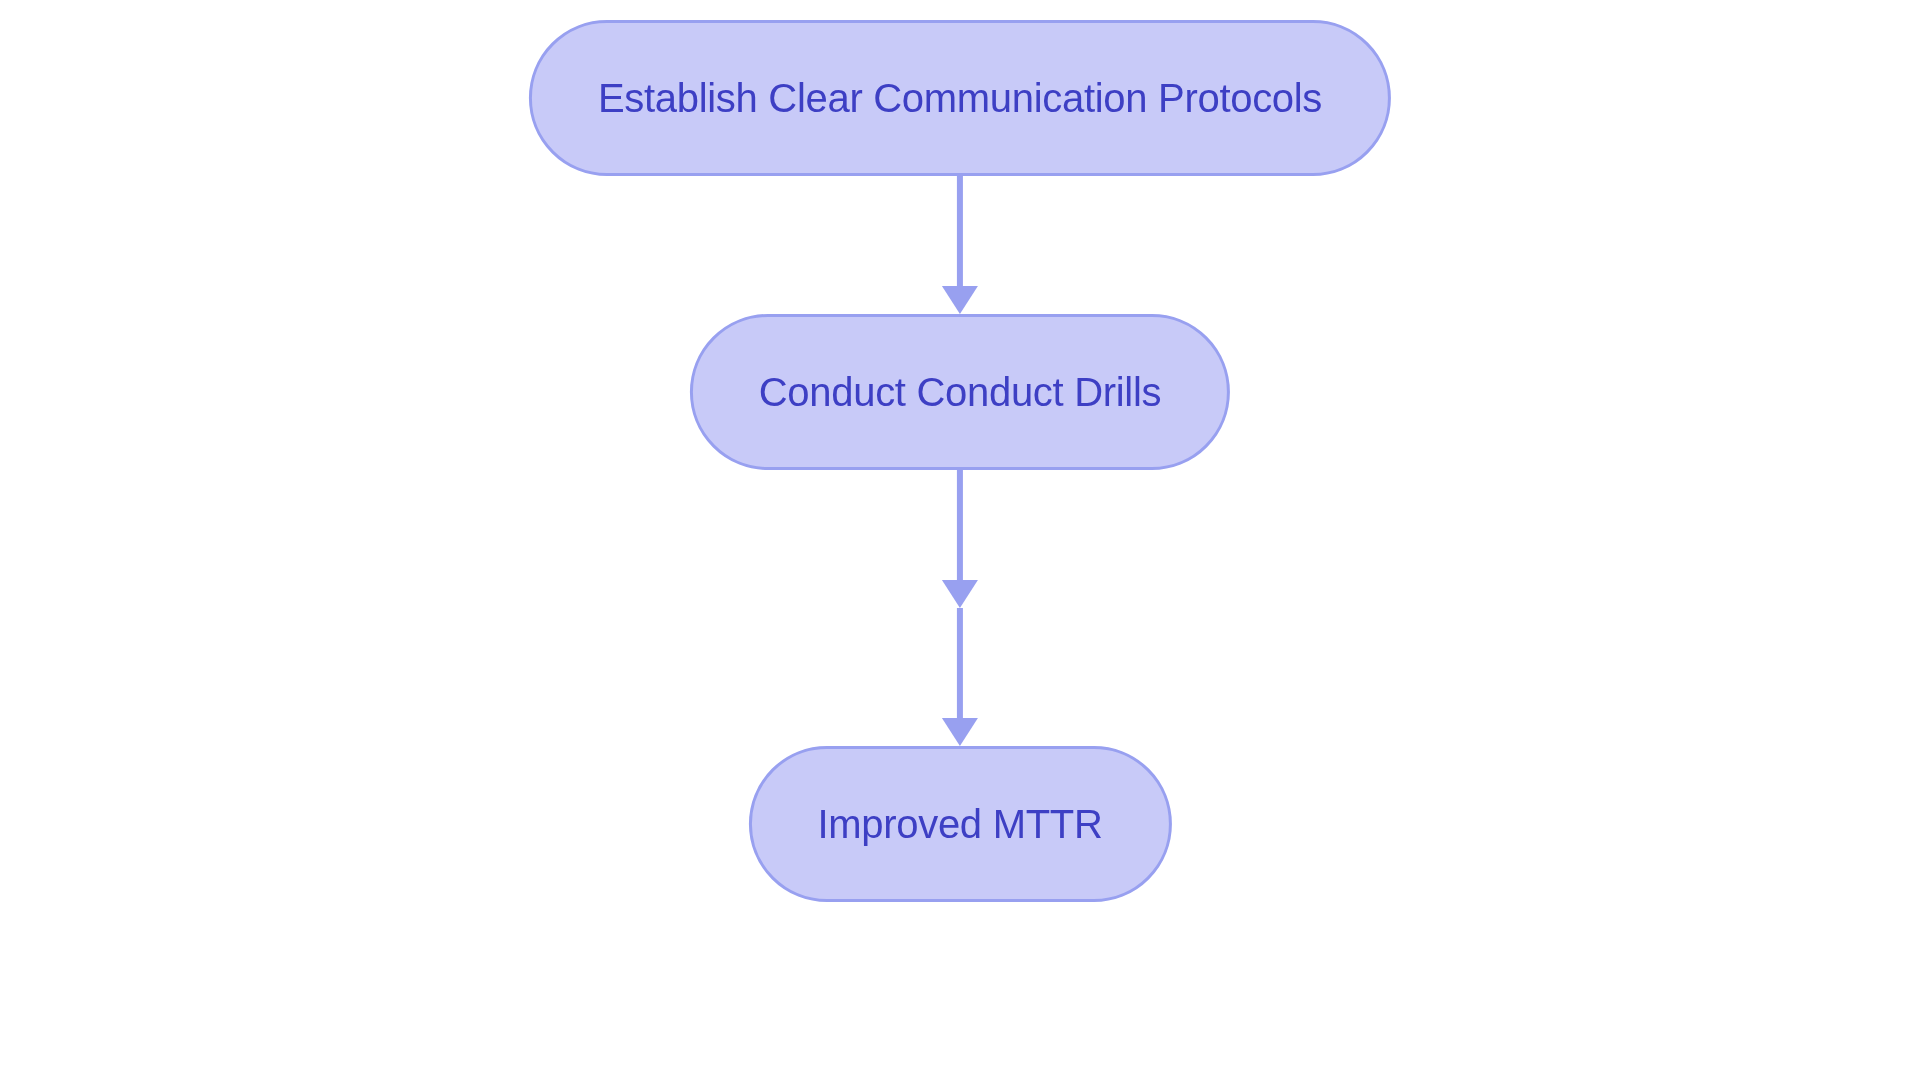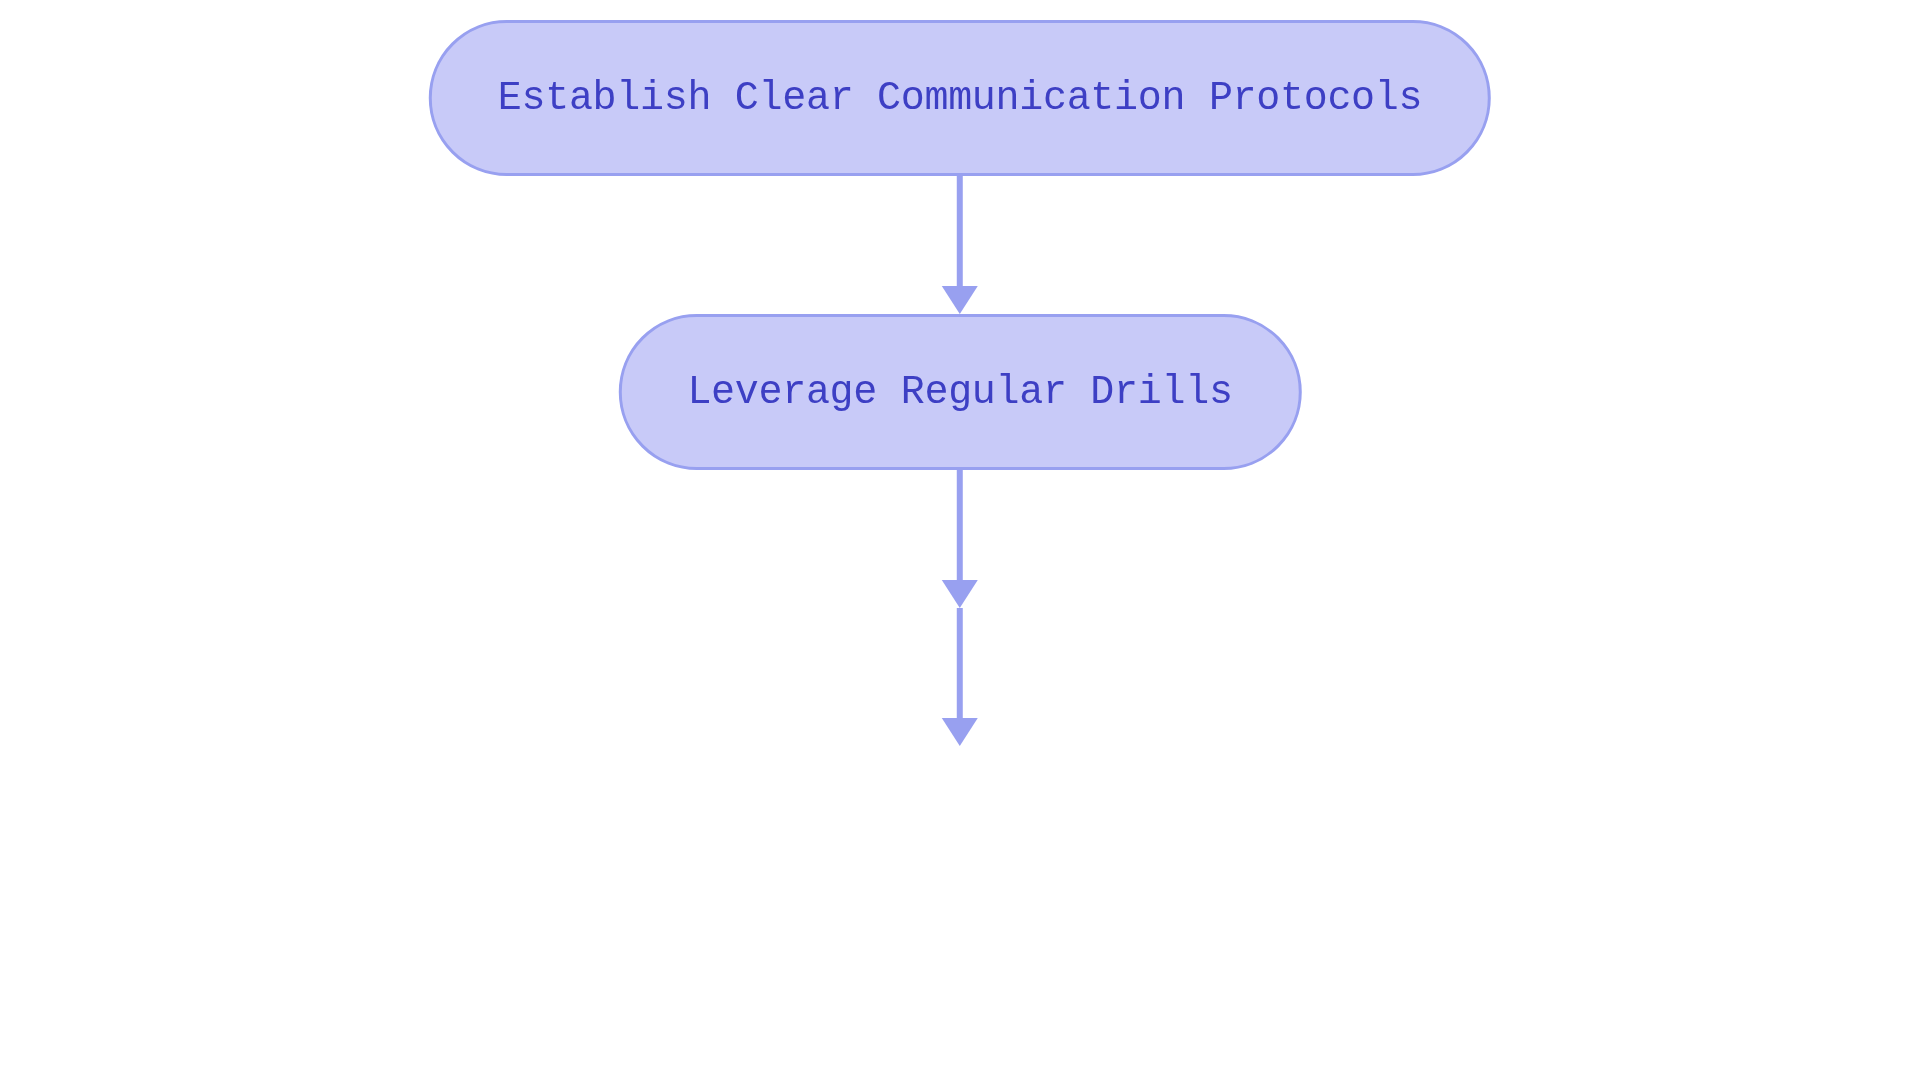--- a/index.html
+++ b/index.html
@@ -28,21 +28,20 @@
     box-sizing: border-box;
     height: 156px;
     padding: 0 66px;
     background: var(--node-fill, #c8caf8);
     border: 3px solid var(--node-border, #98a0f0);
     border-radius: 80px;
     display: flex;
     align-items: center;
     justify-content: center;
     white-space: nowrap;
-    font-family: Liberation Mono, monospace;
   }
   .node-label {
     color: var(--node-text, #3d3fc4);
     font-size: 40px;
     font-weight: 500;
     letter-spacing: -0.3px;
   }
   .arrow {
     height: 138px;
     display: flex;
@@ -71,29 +70,32 @@
     <div class="node">
       <span class="node-label">Establish Clear Communication Protocols</span>
     </div>
 
     <div class="arrow">
       <div class="arrow-shaft"></div>
       <div class="arrow-head"></div>
     </div>
 
     <div class="node">
-      <span class="node-label">Leverage Regular Drills</span>
+      <span class="node-label">Conduct Conduct Drills</span>
     </div>
 
     <div class="arrow">
       <div class="arrow-shaft"></div>
       <div class="arrow-head"></div>
     </div>
 
 
     <div class="arrow">
       <div class="arrow-shaft"></div>
       <div class="arrow-head"></div>
     </div>
 
+    <div class="node">
+      <span class="node-label">Improved MTTR</span>
+    </div>
 
   </div>
 </div>
 
 </body></html>

